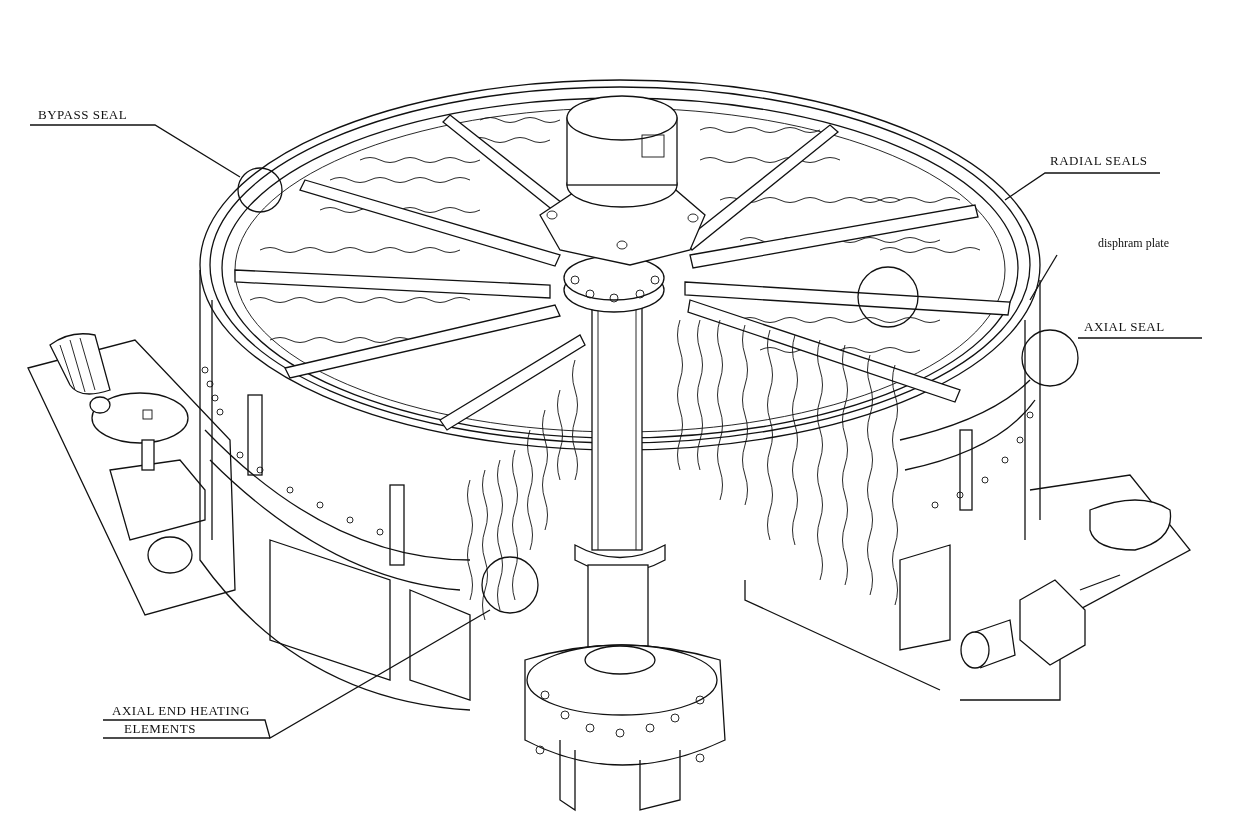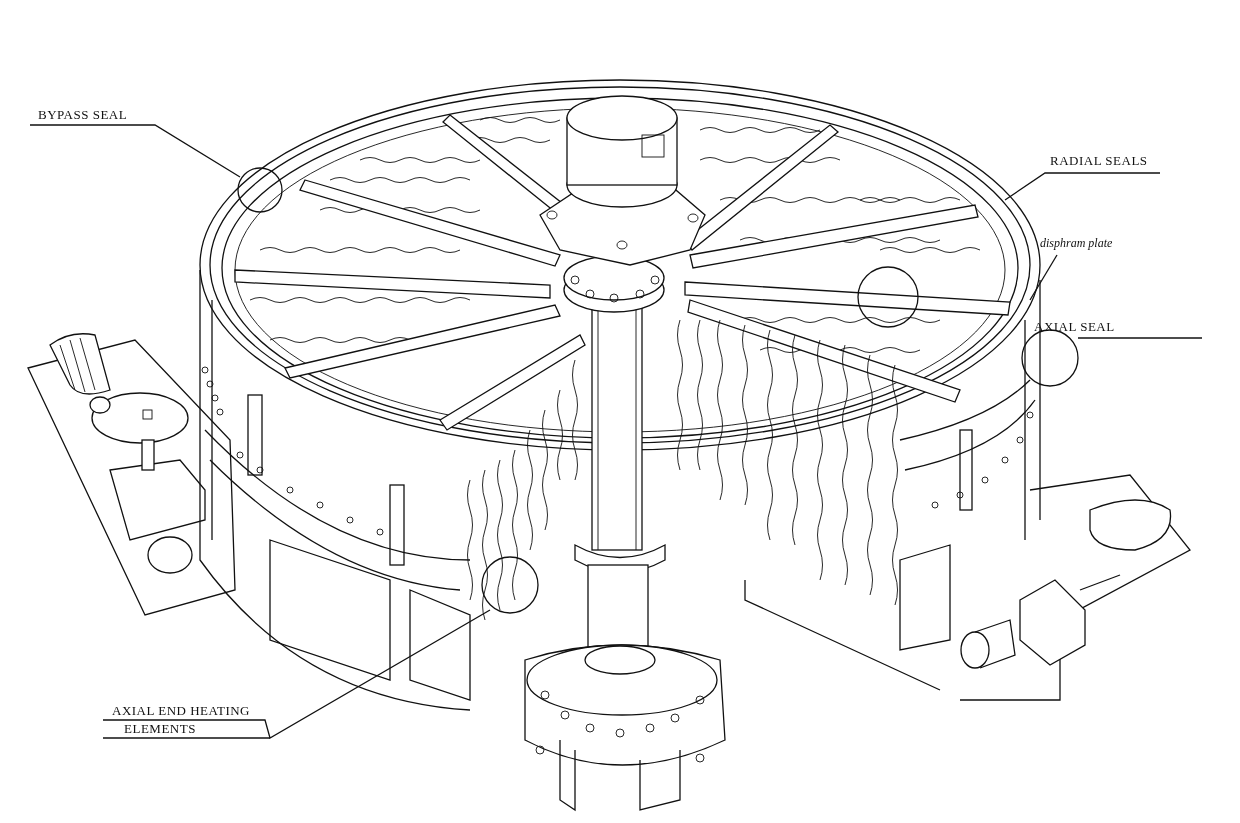--- a/index.html
+++ b/index.html
@@ -194,17 +194,17 @@
     <polyline class="ln" points="1160,173 1045,173 1005,200"></polyline>
     <line class="ln" x1="1057" y1="255" x2="1030" y2="300"></line>
     <polyline class="ln" points="1202,338 1078,338"></polyline>
     <polyline class="ln" points="103,720 265,720 270,738 490,610"></polyline>
     <line class="ln" x1="103" y1="738" x2="270" y2="738"></line>
   </g>
 </svg>
 
 <div class="label caps" style="left:38px; top:107px;">BYPASS SEAL</div>
 <div class="label caps" style="left:1050px; top:153px;text-align:center;">RADIAL SEALS</div>
-<div class="label lower" style="left:1040px; top:236px;font-style:italic;">disphram plate</div>
-<div class="label caps" style="left:1034px; top:319px;">AXIAL SEAL</div>
+<div class="label lower" style="left:1098px; top:236px;">disphram plate</div>
+<div class="label caps" style="left:1084px; top:319px;">AXIAL SEAL</div>
 <div class="label caps" style="left:112px; top:703px;">AXIAL END HEATING</div>
 <div class="label caps" style="left:124px; top:721px;">ELEMENTS</div>
 </div>
 
 </body></html>

